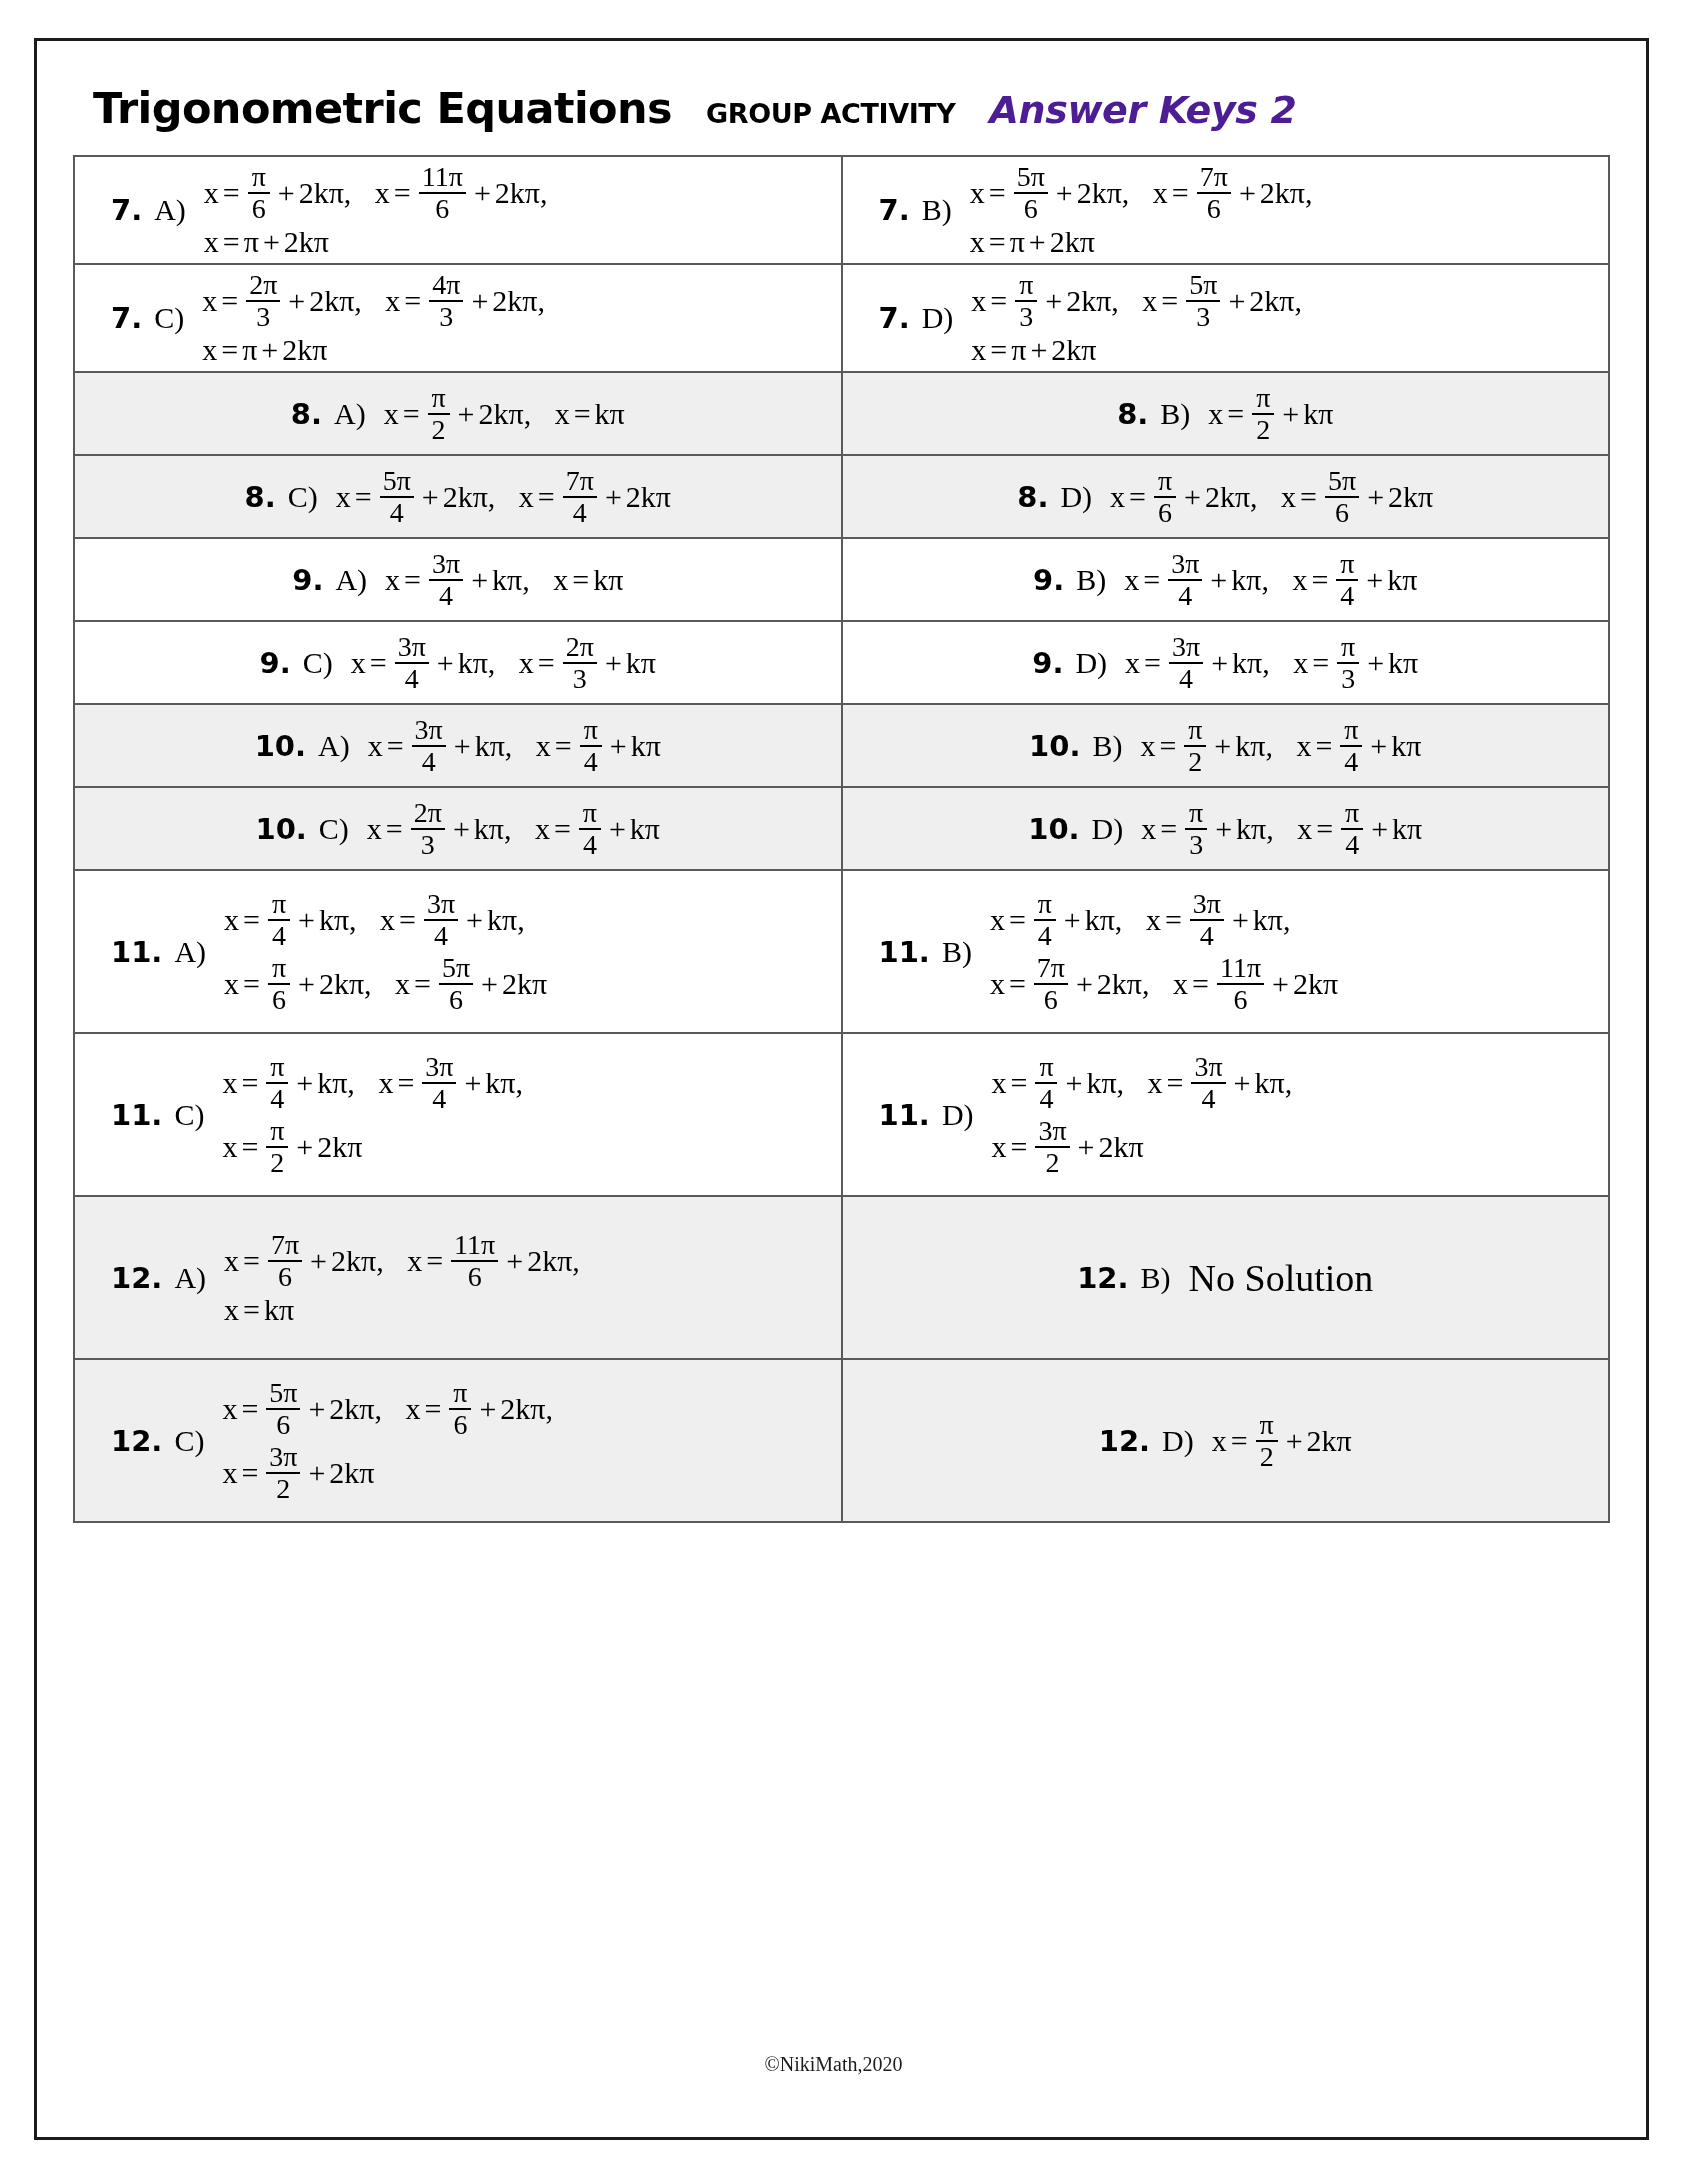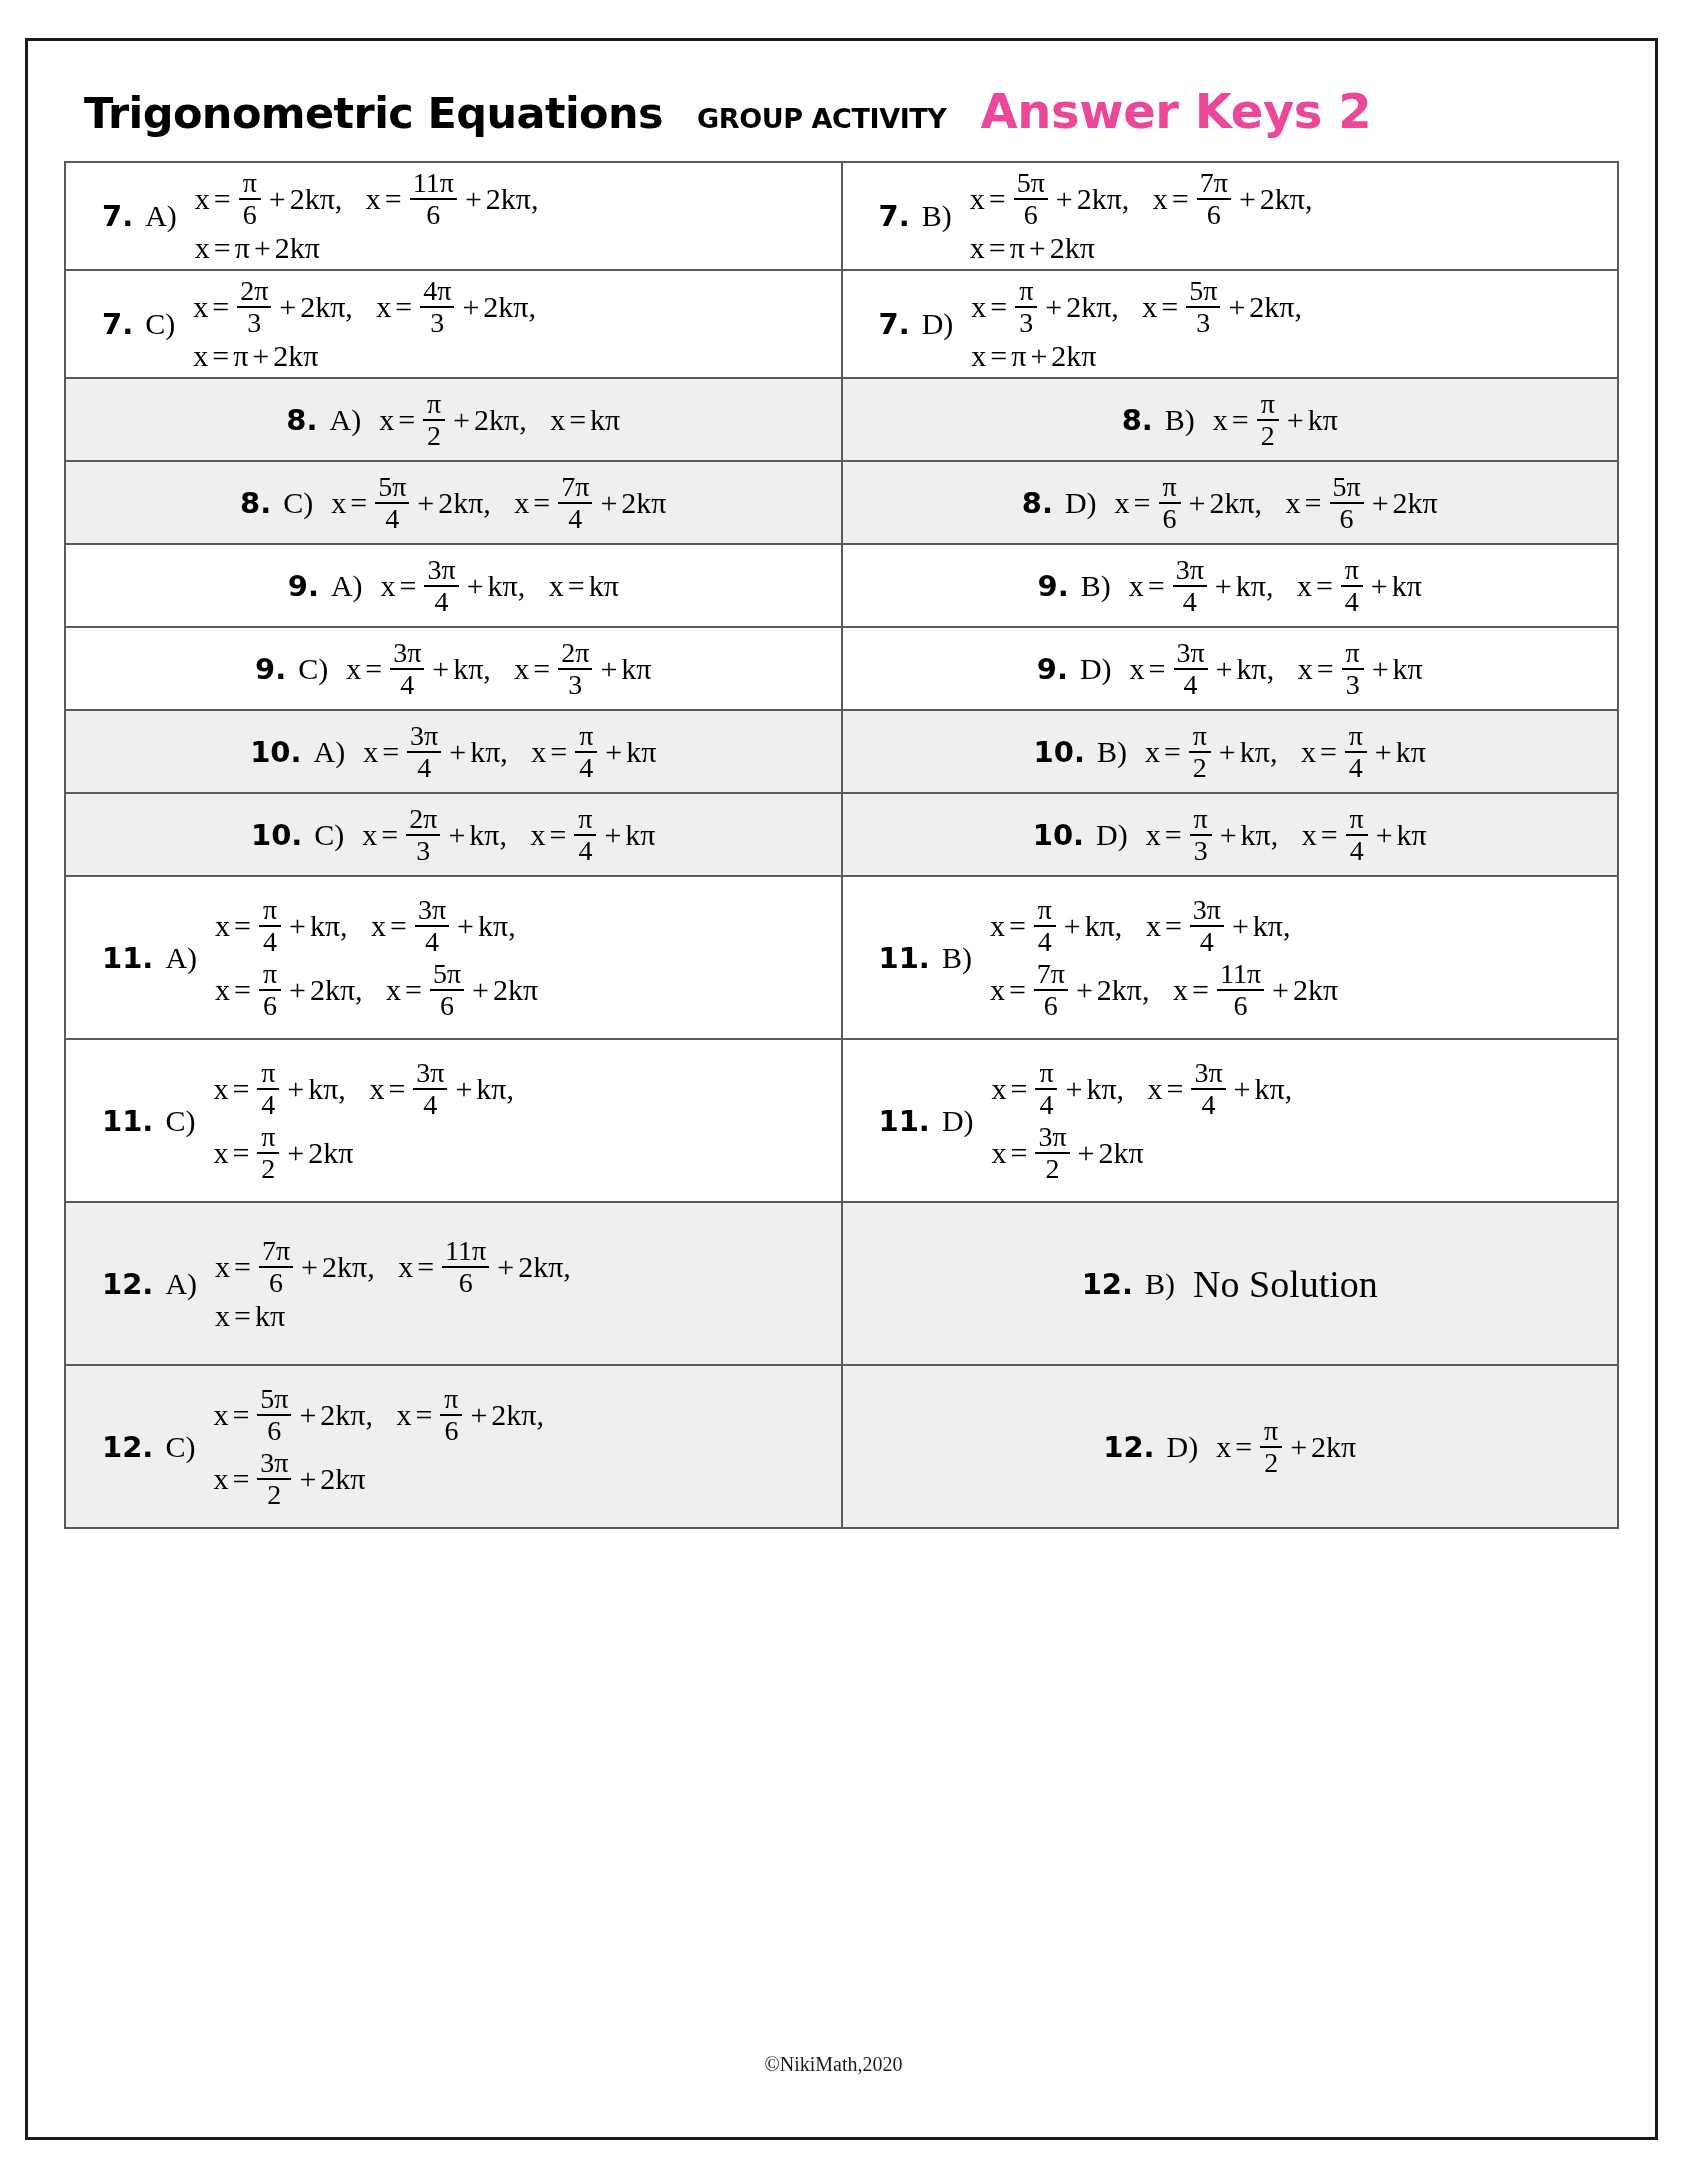--- a/index.html
+++ b/index.html
@@ -13,21 +13,21 @@
     font-family: "Liberation Serif", serif;
     color: #000000;
     overflow: hidden;
   }
 
   .page {
     position: relative;
     width: 1683px;
     height: 2178px;
     box-sizing: border-box;
-    padding: 38px 25px;
+    padding: 38px 34px;
     background: #ffffff;
   }
 
   .sheet {
     position: relative;
     box-sizing: border-box;
     width: 100%;
     height: 100%;
     border: 3px solid #1b1b1b;
     background: #ffffff;
@@ -52,23 +52,24 @@
   .title-sub {
     font-family: "DejaVu Sans", sans-serif;
     font-weight: 700;
     font-size: 27px;
     letter-spacing: -0.4px;
     color: #000000;
   }
   .title-accent {
     font-family: "DejaVu Sans", sans-serif;
     font-weight: 700;
-    font-size: 48px;
+    font-size: 38px;
     letter-spacing: -0.4px;
-    color: #ec4899;
+    color: #4c1d95;
+    font-style: italic;
   }
 
   
   .answer-table {
     width: 100%;
     border-collapse: collapse;
     table-layout: fixed;
     border: 2px solid #5a5a5a;
   }
   .answer-table td {

